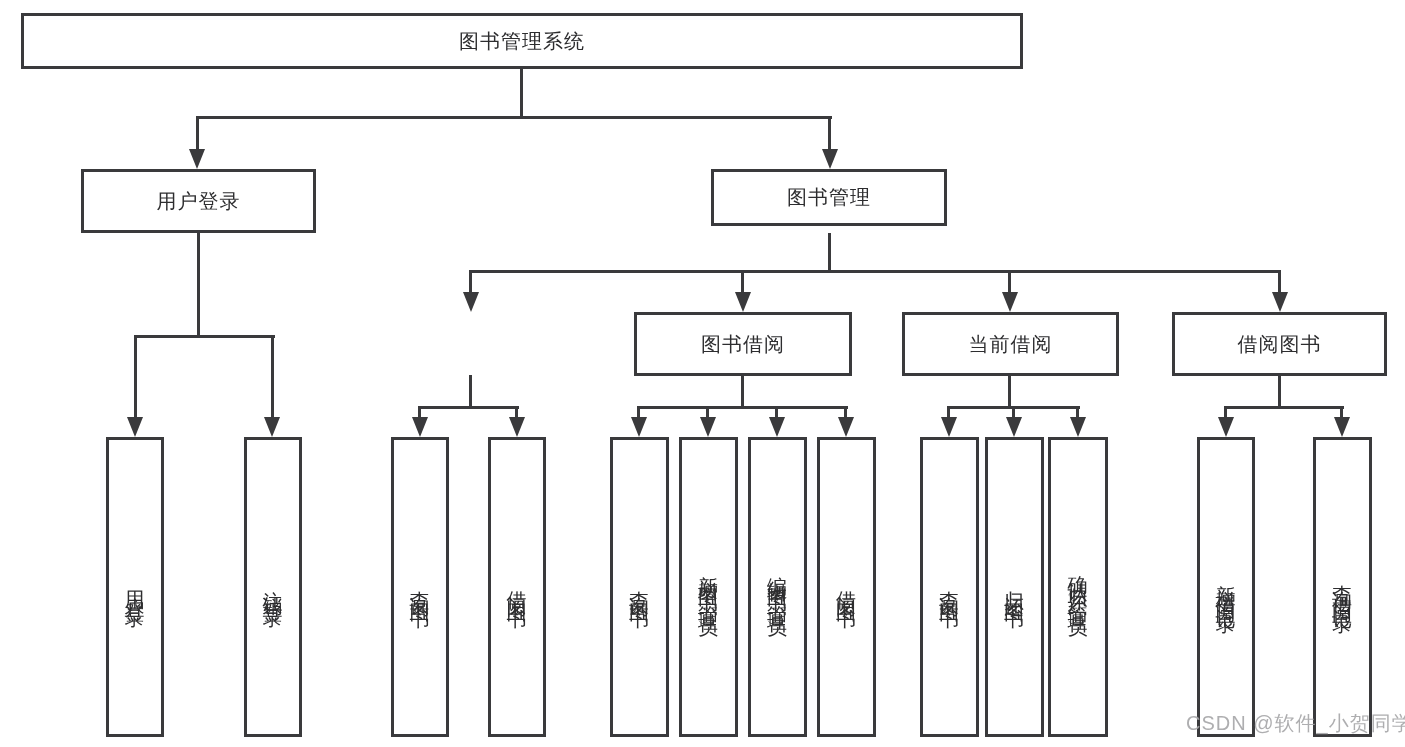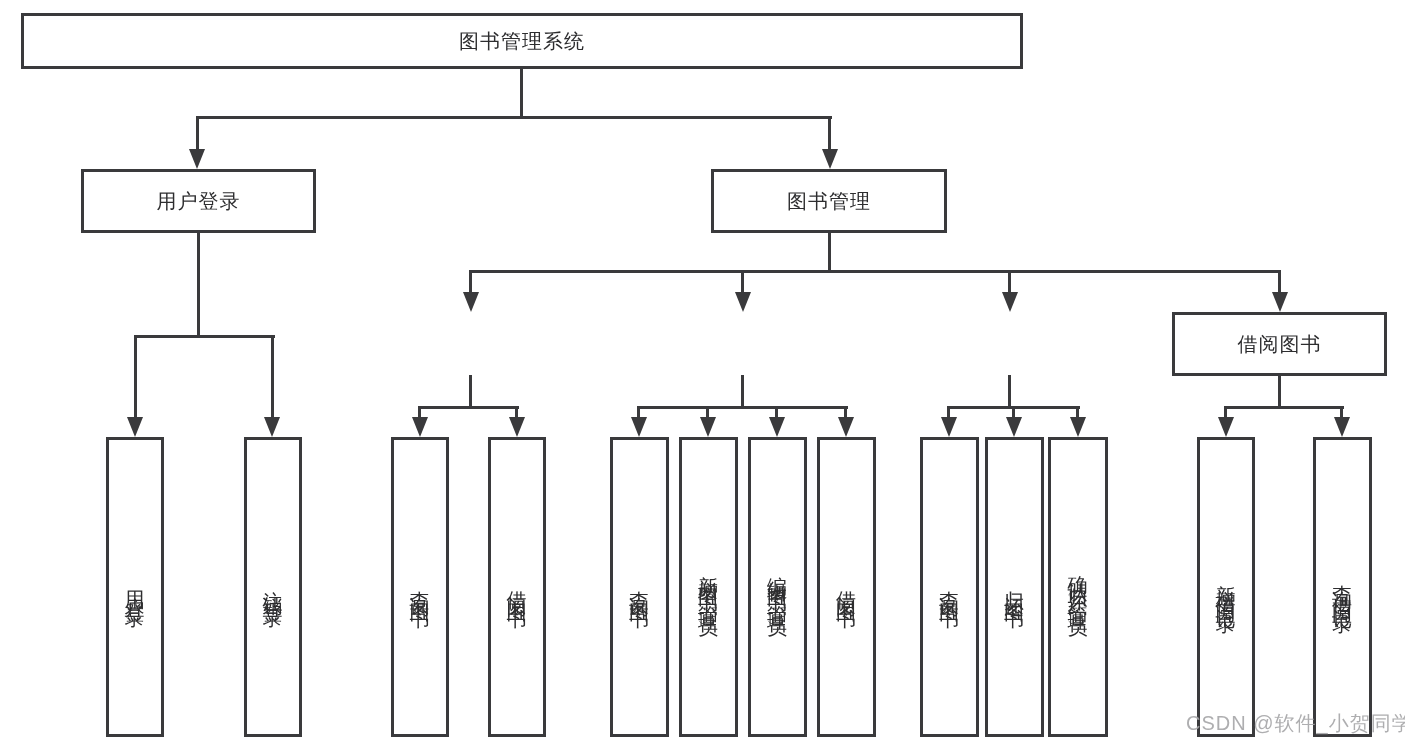--- a/index.html
+++ b/index.html
@@ -69,21 +69,21 @@
   <div class="vline" style="left:520px;top:67px;height:52px"></div>
   <div class="hline" style="left:196px;top:116px;width:636px"></div>
   <div class="vline" style="left:196px;top:116px;height:36px"></div>
   <div class="ah" style="left:189px;top:149px"></div>
   <div class="vline" style="left:828px;top:116px;height:36px"></div>
   <div class="ah" style="left:822px;top:149px"></div>
 
   <div class="box h" style="left:81px;top:169px;width:235px;height:64px">
     <span>用户登录</span>
   </div>
-  <div class="box h" style="left:711px;top:169px;width:236px;height:64px">
+  <div class="box h" style="left:711px;top:169px;width:236px;height:57px">
     <span>图书管理</span>
   </div>
 
   <div class="vline" style="left:197px;top:233px;height:105px"></div>
   <div class="hline" style="left:134px;top:335px;width:141px"></div>
   <div class="vline" style="left:134px;top:335px;height:85px"></div>
   <div class="ah" style="left:127px;top:417px"></div>
   <div class="vline" style="left:271px;top:335px;height:85px"></div>
   <div class="ah" style="left:264px;top:417px"></div>
 
@@ -91,20 +91,26 @@
   <div class="hline" style="left:469px;top:270px;width:812px"></div>
   <div class="vline" style="left:469px;top:270px;height:25px"></div>
   <div class="ah" style="left:463px;top:292px"></div>
   <div class="vline" style="left:741px;top:270px;height:25px"></div>
   <div class="ah" style="left:735px;top:292px"></div>
   <div class="vline" style="left:1008px;top:270px;height:25px"></div>
   <div class="ah" style="left:1002px;top:292px"></div>
   <div class="vline" style="left:1278px;top:270px;height:25px"></div>
   <div class="ah" style="left:1272px;top:292px"></div>
 
+  <div class="box h" style="left:634px;top:312px;width:218px;height:64px">
+    <span>图书借阅</span>
+  </div>
+  <div class="box h" style="left:902px;top:312px;width:217px;height:64px">
+    <span>当前借阅</span>
+  </div>
   <div class="box h" style="left:1172px;top:312px;width:215px;height:64px">
     <span>借阅图书</span>
   </div>
 
   <div class="vline" style="left:469px;top:375px;height:34px"></div>
   <div class="hline" style="left:418px;top:406px;width:101px"></div>
   <div class="vline" style="left:418px;top:406px;height:14px"></div>
   <div class="ah" style="left:412px;top:417px"></div>
   <div class="vline" style="left:515px;top:406px;height:14px"></div>
   <div class="ah" style="left:509px;top:417px"></div>

